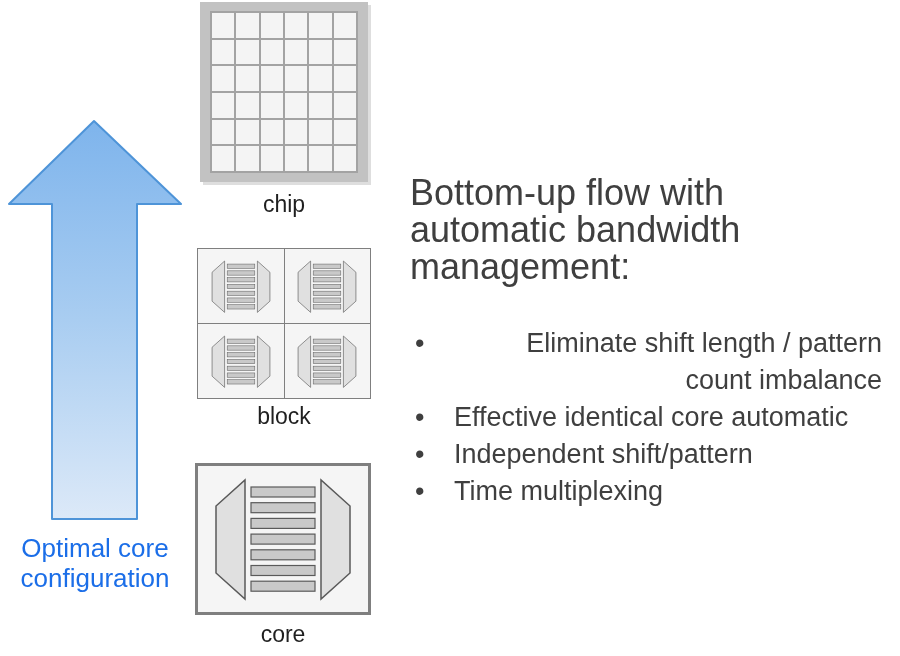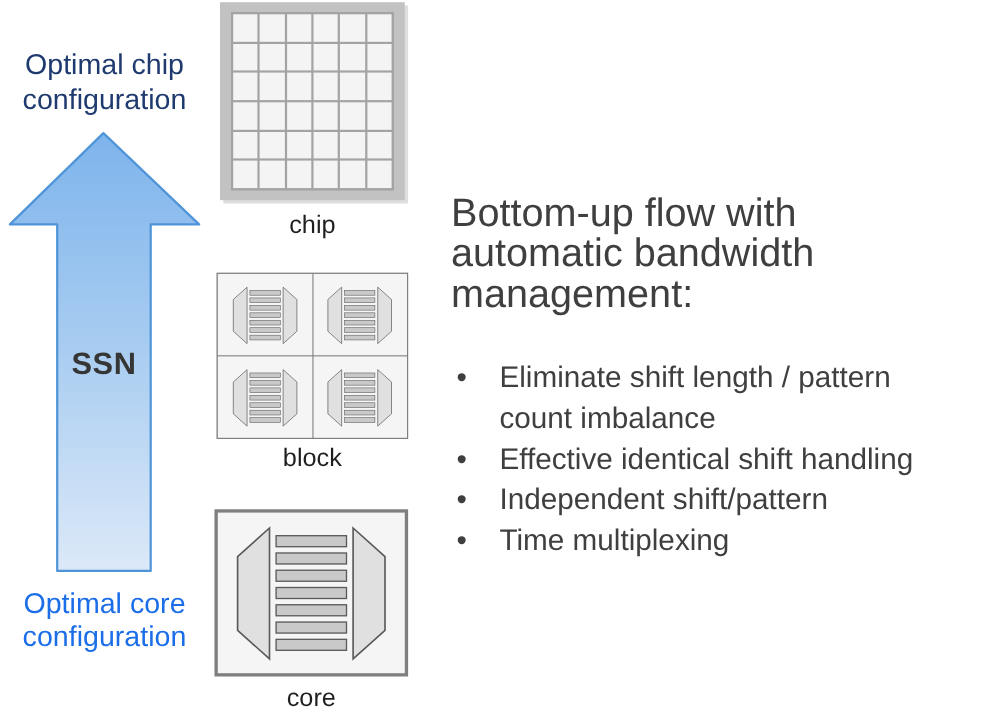--- a/index.html
+++ b/index.html
@@ -56,21 +56,21 @@
   .chip-label  { left:200px; top:191px; width:168px; }
   .block-label { left:197px; top:403px; width:174px; }
   .core-label  { left:195px; top:621px; width:176px; }
 
   
   .right-panel { position:absolute; left:410px; top:174px; width:478px; color:var(--text-dark,#3F3F3F); }
   .heading { font-size:36px; line-height:37px; margin-bottom:40px; width:470px; }
   .bullets { list-style:none; }
   .bullets li { display:flex; font-size:27px; line-height:37px; }
   .bullets .dot { flex:0 0 44px; width:44px; padding-left:5px; }
-  .bullets .btext { max-width:428px; }
+  .bullets .btext { max-width:428px;text-align:right; }
 </style>
 </head>
 <body>
 
 <div class="canvas">
 
   <svg width="0" height="0" style="position:absolute" aria-hidden="true">
     <defs>
       <symbol id="core-glyph" viewBox="0 0 170 146">
         <polygon points="47,14 47,133 18,107 18,40" style="fill:var(--trap-fill,#E0E0E0);stroke:var(--shape-stroke,#5A5A5A);stroke-width:1.5"></polygon>
@@ -91,22 +91,20 @@
     <defs>
       <linearGradient id="arrowGrad" x1="0" y1="121" x2="0" y2="519" gradientUnits="userSpaceOnUse">
         <stop offset="0" style="stop-color:var(--arrow-top,#7EB4EC)"></stop>
         <stop offset="0.5" style="stop-color:var(--arrow-mid,#A9CDF1)"></stop>
         <stop offset="1" style="stop-color:var(--arrow-bottom,#DCE9F8)"></stop>
       </linearGradient>
     </defs>
     <polygon points="94,121 181,204 137,204 137,519 52,519 52,204 9,204" fill="url(#arrowGrad)" style="stroke:var(--arrow-border,#4E94D8);stroke-width:2;stroke-linejoin:round"></polygon>
   </svg>
 
-  <div class="caption caption-navy">Optimal chip configuration</div>
-  <div class="ssn">SSN</div>
   <div class="caption caption-blue">Optimal core configuration</div>
 
   <div class="chip-box">
     <div class="chip-grid" style="grid-template-columns: repeat(6, 1fr); grid-template-rows: repeat(6, 1fr);">
         <div class="chip-cell"></div>
         <div class="chip-cell"></div>
         <div class="chip-cell"></div>
         <div class="chip-cell"></div>
         <div class="chip-cell"></div>
         <div class="chip-cell"></div>
@@ -177,21 +175,21 @@
 
   <div class="right-panel">
     <div class="heading">Bottom-up flow with automatic bandwidth management:</div>
     <ul class="bullets">
         <li>
           <span class="dot">•</span>
           <span class="btext">Eliminate shift length / pattern count imbalance</span>
         </li>
         <li>
           <span class="dot">•</span>
-          <span class="btext">Effective identical shift handling</span>
+          <span class="btext">Effective identical core automatic</span>
         </li>
         <li>
           <span class="dot">•</span>
           <span class="btext">Independent shift/pattern</span>
         </li>
         <li>
           <span class="dot">•</span>
           <span class="btext">Time multiplexing</span>
         </li>
       </ul>

